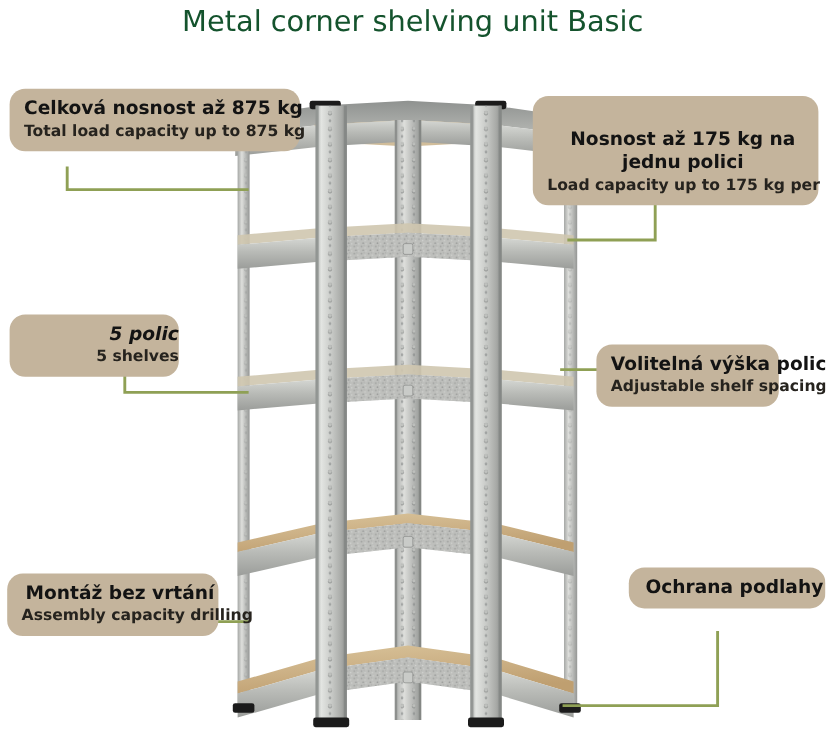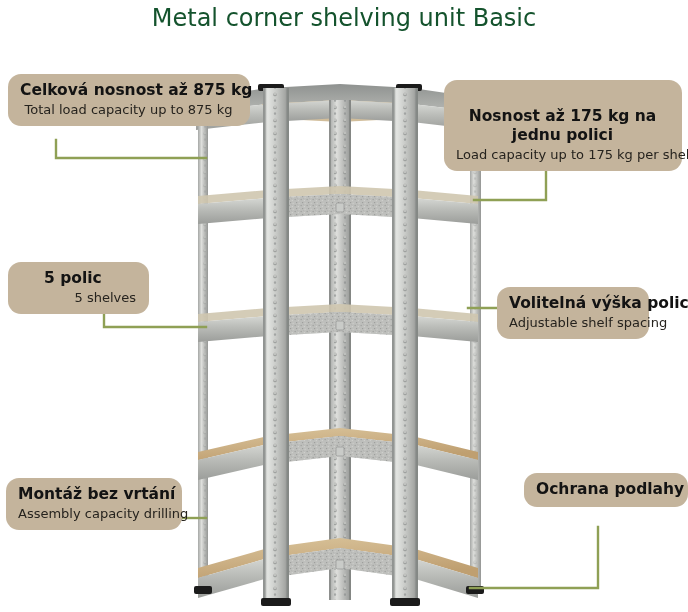--- a/index.html
+++ b/index.html
@@ -60,53 +60,53 @@
     width: 688px;
     height: 612px;
   }
 
   
   .callout {
     position: absolute;
     box-sizing: border-box;
     background: #c4b49c;
     border-radius: 13px;
-    padding: 7px 13px 8px 12px;
+    padding: 7px 0 8px 12px;
     text-align: center;
     color: #1a1a1a;
   }
   .callout .cz {
     font-size: 15.5px;
     font-weight: bold;
     line-height: 19px;
     color: #131313;
     white-space: nowrap;
   }
   .callout .cz.wrap {
     white-space: normal;
     margin-top: 20px;
   }
   .callout .en {
     font-size: 13px;
-    font-weight: normal;
+    font-weight: bold;
     line-height: 17px;
     color: #26231e;
     margin-top: 1px;
     white-space: nowrap;
   }
 
   
   #callout-total-capacity { left: 8px;   top: 74px;  width: 242px; }
   #callout-shelf-capacity { left: 444px; top: 80px;  width: 238px; }
   #callout-shelf-count    { left: 8px;   top: 262px; width: 141px; text-align: left; padding-left: 36px;}
   #callout-shelf-spacing  { left: 497px; top: 287px; width: 152px; }
   #callout-assembly       { left: 6px;   top: 478px; width: 176px; }
   #callout-floor          { left: 524px; top: 473px; width: 164px; }
 
-  #callout-shelf-count .cz { text-align: left; }
+  #callout-shelf-count .cz { text-align: right; font-style: italic; }
   #callout-shelf-count .en { text-align: right; }
 </style>
 </head>
 <body>
 
 <div id="infographic">
 
   <div class="title-block">
     <div class="title-en">Metal corner shelving unit Basic</div>
   </div>

